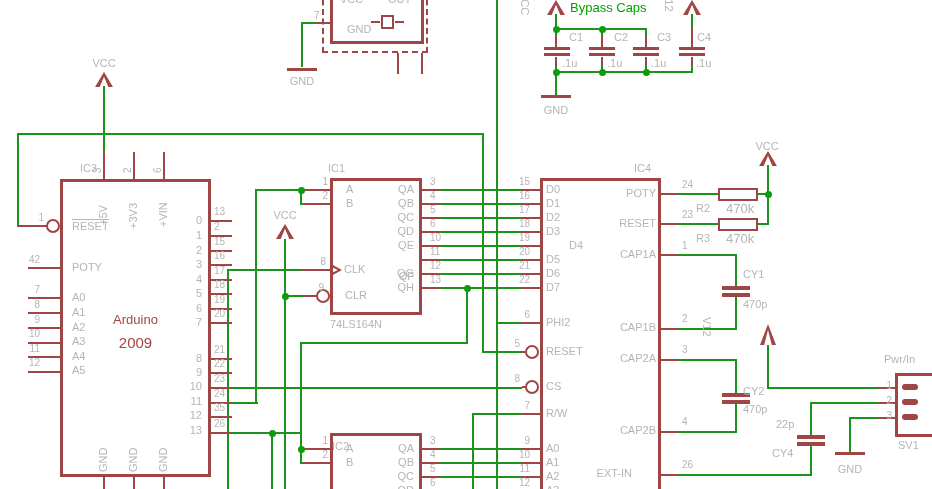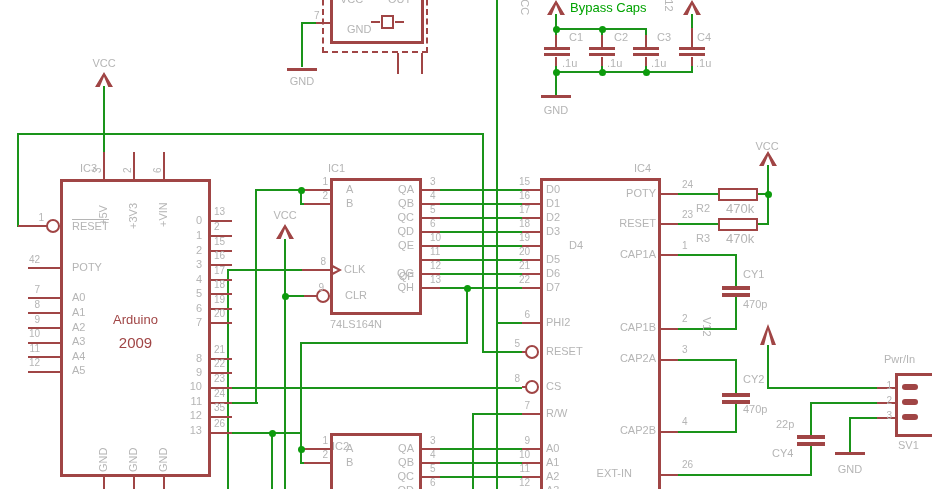--- a/index.html
+++ b/index.html
@@ -432,21 +432,21 @@
   <span class="t n" style="left:682px;top:416px">4</span>
   <span class="t ra" style="left:572px;top:467px;width:60px">EXT-IN</span>
   <span class="t n" style="left:682px;top:459px">26</span>
 
   <span class="t" style="left:696px;top:202px">R2</span>
   <span class="t" style="left:726px;top:202px;font-size:13px">470k</span>
   <span class="t" style="left:696px;top:232px">R3</span>
   <span class="t" style="left:726px;top:232px;font-size:13px">470k</span>
   <span class="t" style="left:743px;top:268px">CY1</span>
   <span class="t" style="left:743px;top:298px">470p</span>
-  <span class="t" style="left:743px;top:373px">CY2</span>
+  <span class="t" style="left:743px;top:385px">CY2</span>
   <span class="t" style="left:743px;top:403px">470p</span>
   <span class="t" style="left:776px;top:418px">22p</span>
   <span class="t" style="left:772px;top:447px">CY4</span>
 
   <span class="t" style="left:884px;top:353px">Pwr/In</span>
   <span class="t n ra" style="left:868px;top:380px;width:24px">1</span>
   <span class="t n ra" style="left:868px;top:395px;width:24px">2</span>
   <span class="t n ra" style="left:868px;top:410px;width:24px">3</span>
   <span class="t" style="left:898px;top:439px">SV1</span>
 

